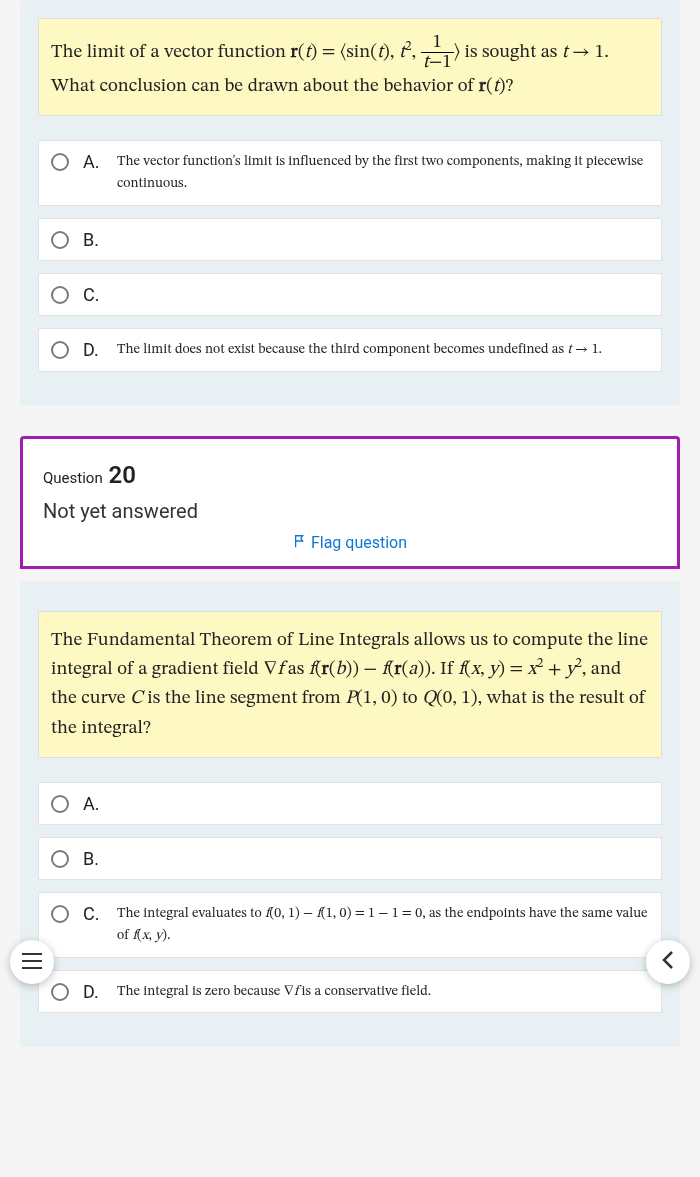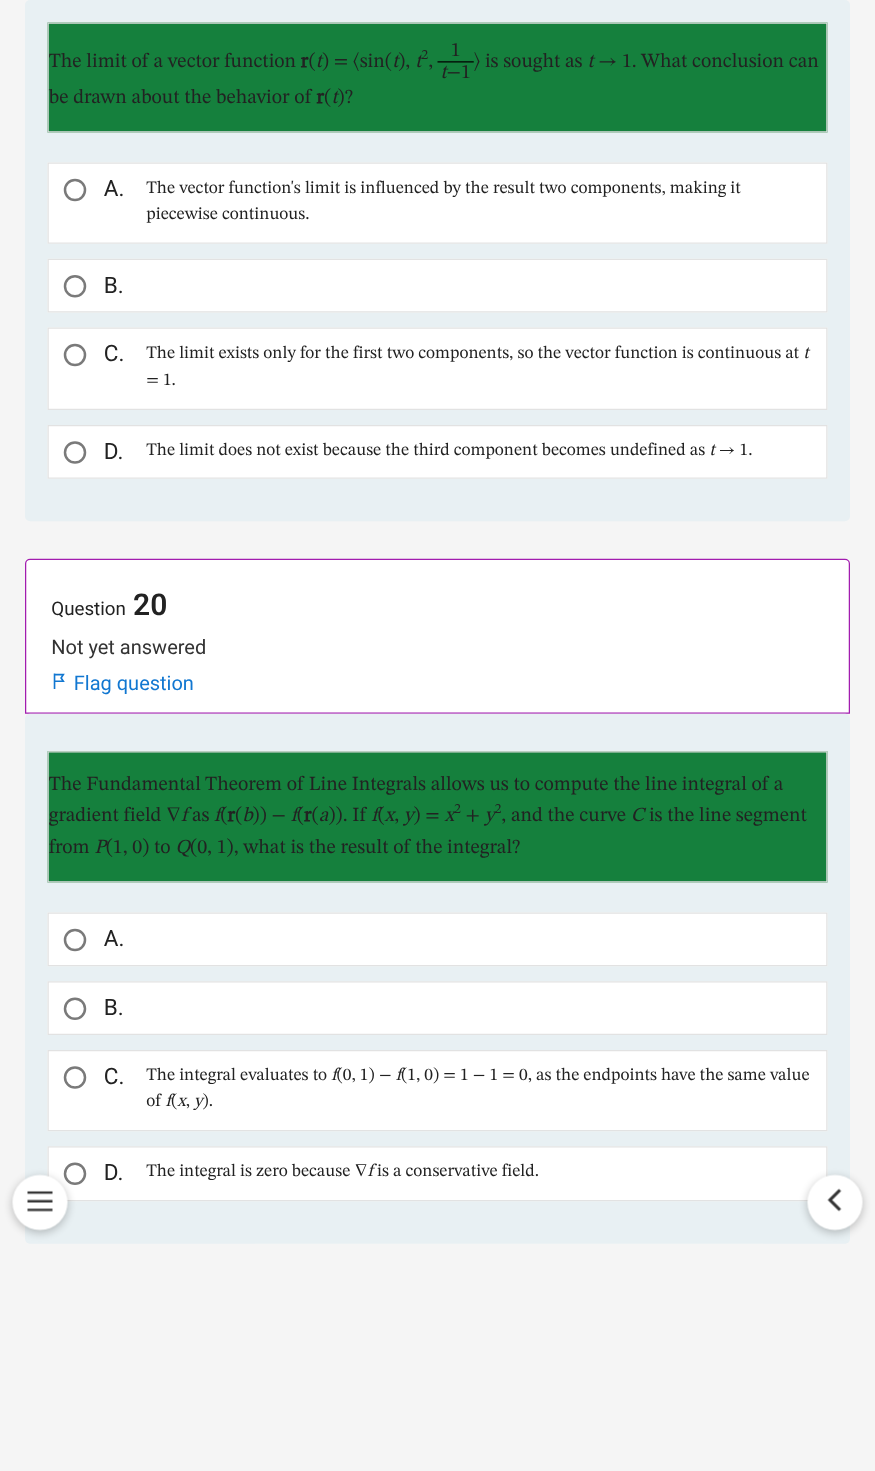--- a/index.html
+++ b/index.html
@@ -14,25 +14,25 @@
   .page {
     padding: 0 20px;
   }
   .question-block {
     background: #e8f0f3;
     border-radius: 4px;
     margin-bottom: 30px;
     overflow: hidden;
   }
   .stem {
-    background: #15803d;
+    background: #fef9c3;
     border: 1px solid #ddd;
     margin: 18px 18px 24px 18px;
-    padding: 14px 0;
-    font-size: 16px;
+    padding: 14px 12px;
+    font-size: 19px;
     line-height: 1.55;
     color: #222;
   }
   .options {
     padding: 0 18px 22px 18px;
   }
   .option-row {
     display: flex;
     align-items: flex-start;
     background: #fff;
@@ -58,29 +58,29 @@
     color: #222;
   }
   .opt-text {
     font-size: 14px;
     line-height: 1.55;
     color: #222;
     flex: 1;
   }
   .q-header {
     background: #fff;
-    border: 1px solid #a21caf;
+    border: 3px solid #a21caf;
     border-radius: 4px 4px 0 0;
     padding: 22px 20px 14px 20px;
-    margin-bottom: 0;
+    margin-bottom: 12px;
   }
   .q-title { font-size: 15px; color: #222; }
   .q-title .num { font-size: 24px; font-weight: 600; margin-left: 2px; }
-  .q-status { font-size: 16px; color: #333; margin-top: 10px; }
-  .flag-row { margin-top: 10px; font-size: 16px; }
+  .q-status { font-size: 20px; color: #333; margin-top: 10px; }
+  .flag-row { margin-top: 10px; font-size: 16px; text-align: center; }
   .flag-row a { color: #1177d1; text-decoration: none; cursor:pointer; }
   .flag-icon { display:inline-block; margin-right:4px; color:#1177d1; }
   .stem-2 {
     margin-top: 30px;
   }
   
   .side-btn {
     position: fixed;
     width: 44px;
     height: 44px;
@@ -105,30 +105,29 @@
 <body>
 
 <div class="page">
 
   <div class="question-block">
     <div class="stem math">The limit of a vector function <b>r</b>(<i>t</i>) = ⟨sin(<i>t</i>), <i>t</i><sup>2</sup>, <span style="display:inline-block;vertical-align:middle;text-align:center;line-height:1"><span style="display:block;border-bottom:1px solid #000;padding:0 2px">1</span><span style="display:block;padding:0 2px"><i>t</i>−1</span></span>⟩ is sought as <i>t</i> → 1. What conclusion can be drawn about the behavior of <b>r</b>(<i>t</i>)?</div>
     <div class="options">
       <div class="option-row">
         <span class="radio"></span>
         <span class="opt-letter">A.</span>
-        <span class="opt-text math">The vector function's limit is influenced by the result two components, making it piecewise continuous.</span>
+        <span class="opt-text math">The vector function's limit is influenced by the first two components, making it piecewise continuous.</span>
       </div>
       <div class="option-row">
         <span class="radio"></span>
         <span class="opt-letter">B.</span>
       </div>
       <div class="option-row">
         <span class="radio"></span>
         <span class="opt-letter">C.</span>
-        <span class="opt-text math">The limit exists only for the first two components, so the vector function is continuous at <i>t</i> = 1.</span>
       </div>
       <div class="option-row">
         <span class="radio"></span>
         <span class="opt-letter">D.</span>
         <span class="opt-text math">The limit does not exist because the third component becomes undefined as <i>t</i> → 1.</span>
       </div>
     </div>
   </div>
 
   <div class="q-header">

